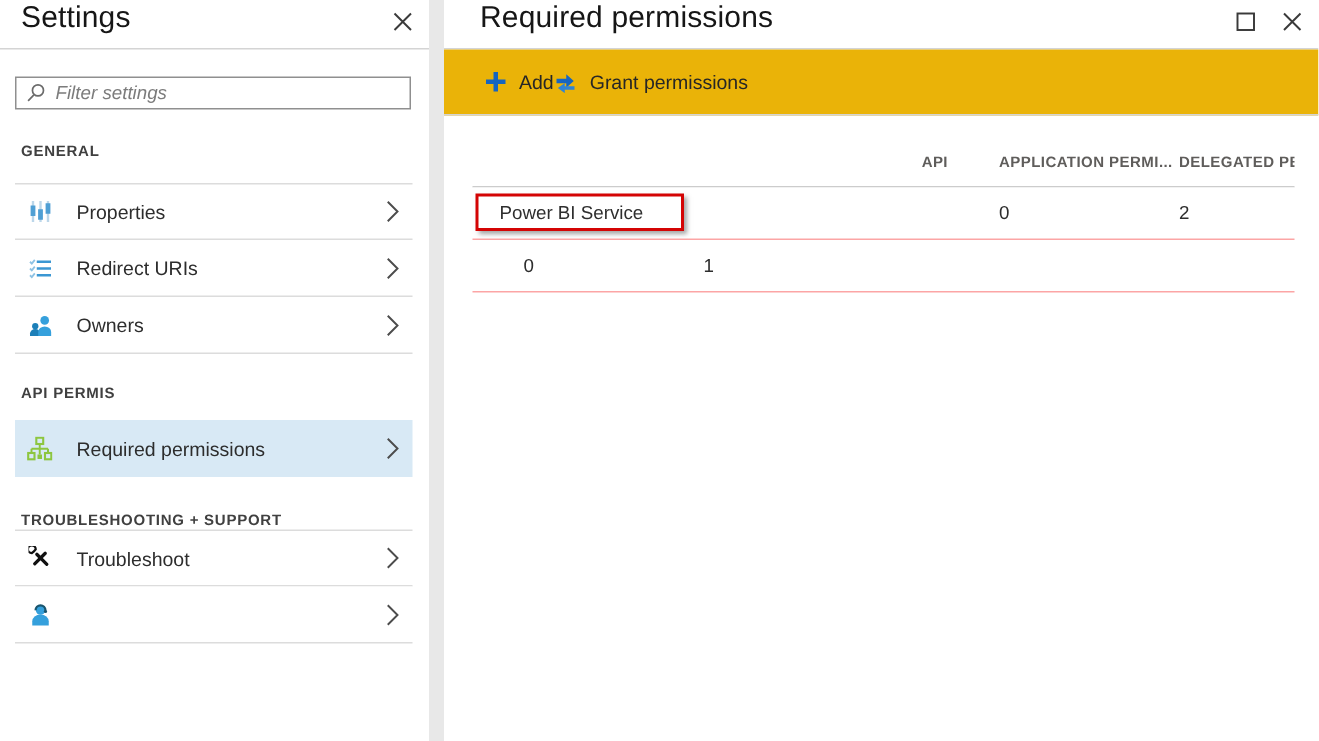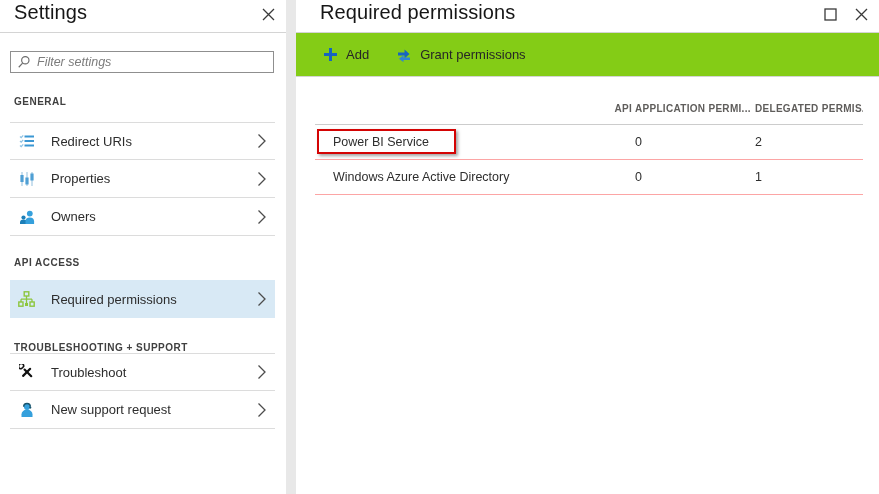--- a/index.html
+++ b/index.html
@@ -28,30 +28,30 @@
   .section-label { position:absolute; left:14px; font-size:10px; font-weight:700; letter-spacing:.5px; color:#404040; }
   .item-group { position:absolute; left:10px; width:265px; }
   .menu-item { height:38px; display:flex; align-items:center; padding:0 8px 0 8px; border-bottom:1px solid #dcdcdc; background:#fff; cursor:pointer; }
   .item-group.bordered-top .menu-item:first-child { border-top:1px solid #dcdcdc; }
   .menu-item.selected { background:#d8e9f5; border-bottom:none; }
   .menu-item .mi-icon { width:17px; height:17px; flex:0 0 17px; display:flex; align-items:center; justify-content:center; }
   .menu-item .mi-label { margin-left:16px; font-size:13px; color:#2d2d2d; white-space:nowrap; }
   .menu-item .mi-chevron { margin-left:auto; display:flex; align-items:center; }
 
   
-  .toolbar { position:absolute; left:0; right:0; top:33px; height:44px; border-bottom:1px solid #d4d4d4; display:flex; align-items:center; padding-left:27px; gap:27px; background:#84cc16; }
+  .toolbar { position:absolute; left:0; right:0; top:33px; height:44px; border-bottom:1px solid #d4d4d4; display:flex; align-items:center; padding-left:27px; background:#eab308; }
   .tb-btn { display:flex; align-items:center; gap:8px; font-size:13px; color:#262626; cursor:pointer; white-space:nowrap; }
 
   
   .perm-table { position:absolute; left:19px; right:16px; top:77px; }
   .thead { display:flex; align-items:flex-end; height:48px; padding-bottom:10px; border-bottom:1px solid #cccccc; }
   .th { font-size:10px; font-weight:700; color:#5f5d5b; letter-spacing:.3px; white-space:nowrap; overflow:hidden; }
   .trow { position:relative; display:flex; align-items:center; height:35px; border-bottom:1px solid #fca5a5; font-size:12.5px; color:#2e2e2e; cursor:pointer; background:#fff; }
   .col-api  { width:317px; padding-left:18px; white-space:nowrap; overflow:hidden; }
-  .col-app  { width:120px; padding-left:3px; }
+  .col-app  { width:120px; padding-left:3px;margin-left:31px; }
   .col-del  { flex:1; padding-left:3px; }
   .thead .col-api { padding-left:20px;text-align:right; }
 
   .red-annotation { position:absolute; left:2px; top:4px; width:139px; height:25px; border:2px solid #d40404; box-shadow:2px 2px 3px rgba(90,90,90,.55); pointer-events:none; }
 </style>
 </head>
 <body>
 
 <div class="stage">
 
@@ -76,68 +76,68 @@
       </span>
       <input class="filter-input" type="text" placeholder="Filter settings" style="">
     </div>
 
     <div class="section-label" style="top:96px;">GENERAL</div>
     <div class="item-group bordered-top" style="top:122px;">
 
       <div class="menu-item">
         <span class="mi-icon">
           <svg width="16" height="16" viewBox="0 0 16 16">
-            <path d="M5.5 3.5 H15 M5.5 8 H15 M5.5 12.5 H15" stroke="#3b97d3" stroke-width="1.8"></path>
-            <path d="M1 3.5 l1.2 1.2 2-2.4 M1 8 l1.2 1.2 2-2.4 M1 12.5 l1.2 1.2 2-2.4" stroke="#8ec2e4" stroke-width="1.2" fill="none"></path>
-          </svg>
-        </span>
-        <span class="mi-label">Redirect URIs</span>
-        <span class="mi-chevron">
-          <svg width="10" height="16" viewBox="0 0 10 16">
-              <path d="M1.5 1.5 L8 8 L1.5 14.5" stroke="#4c4c4c" stroke-width="1.3" fill="none"></path>
-            </svg>
-        </span>
-      </div>
-
-      <div class="menu-item">
-        <span class="mi-icon">
-          <svg width="16" height="16" viewBox="0 0 16 16">
             <path d="M3 1 V15 M8 1 V15 M13 1 V15" stroke="#bcd7ea" stroke-width="1.6"></path>
             <rect x="1.4" y="4" width="3.2" height="7" fill="#4f9fd4"></rect>
             <rect x="6.4" y="6.5" width="3.2" height="7" fill="#4f9fd4"></rect>
             <rect x="11.4" y="2.5" width="3.2" height="7" fill="#4f9fd4"></rect>
           </svg>
         </span>
         <span class="mi-label">Properties</span>
         <span class="mi-chevron">
           <svg width="10" height="16" viewBox="0 0 10 16">
               <path d="M1.5 1.5 L8 8 L1.5 14.5" stroke="#4c4c4c" stroke-width="1.3" fill="none"></path>
             </svg>
         </span>
       </div>
 
       <div class="menu-item">
         <span class="mi-icon">
           <svg width="16" height="16" viewBox="0 0 16 16">
+            <path d="M5.5 3.5 H15 M5.5 8 H15 M5.5 12.5 H15" stroke="#3b97d3" stroke-width="1.8"></path>
+            <path d="M1 3.5 l1.2 1.2 2-2.4 M1 8 l1.2 1.2 2-2.4 M1 12.5 l1.2 1.2 2-2.4" stroke="#8ec2e4" stroke-width="1.2" fill="none"></path>
+          </svg>
+        </span>
+        <span class="mi-label">Redirect URIs</span>
+        <span class="mi-chevron">
+          <svg width="10" height="16" viewBox="0 0 10 16">
+              <path d="M1.5 1.5 L8 8 L1.5 14.5" stroke="#4c4c4c" stroke-width="1.3" fill="none"></path>
+            </svg>
+        </span>
+      </div>
+
+      <div class="menu-item">
+        <span class="mi-icon">
+          <svg width="16" height="16" viewBox="0 0 16 16">
             <circle cx="4.5" cy="8.5" r="2.1" fill="#1c7fb8"></circle>
             <path d="M1 15 v-1.6 a3.5 3 0 0 1 7 0 V15 Z" fill="#1c7fb8"></path>
             <circle cx="10.8" cy="4.6" r="2.9" fill="#35a0dc"></circle>
             <path d="M6.5 15 v-2.6 a4.3 3.8 0 0 1 8.6 0 V15 Z" fill="#35a0dc"></path>
           </svg>
         </span>
         <span class="mi-label">Owners</span>
         <span class="mi-chevron">
           <svg width="10" height="16" viewBox="0 0 10 16">
               <path d="M1.5 1.5 L8 8 L1.5 14.5" stroke="#4c4c4c" stroke-width="1.3" fill="none"></path>
             </svg>
         </span>
       </div>
     </div>
 
-    <div class="section-label" style="top:257px;">API ACCESS</div>
+    <div class="section-label" style="top:257px;">API PERMIS</div>
     <div class="item-group" style="top:280px;">
       <div class="menu-item selected">
         <span class="mi-icon">
           <svg width="17" height="17" viewBox="0 0 17 17">
             <rect x="6.2" y="0.8" width="4.6" height="4.2" fill="none" stroke="#8dc63f" stroke-width="1.4"></rect>
             <path d="M8.5 5 V8.2 M3 8.2 H14 M3 8.2 V11 M14 8.2 V11 M8.5 8.2 V12" stroke="#8dc63f" stroke-width="1.3" fill="none"></path>
             <rect x="0.8" y="11" width="4.2" height="4.2" fill="none" stroke="#8dc63f" stroke-width="1.4"></rect>
             <rect x="12" y="11" width="4.2" height="4.2" fill="none" stroke="#8dc63f" stroke-width="1.4"></rect>
             <rect x="7" y="12" width="3" height="3" fill="#8dc63f"></rect>
           </svg>
@@ -176,21 +176,20 @@
 
       <div class="menu-item">
         <span class="mi-icon">
           <svg width="16" height="16" viewBox="0 0 16 16">
             <path d="M2.5 15 v-2.8 a5.5 4.6 0 0 1 11 0 V15 Z" fill="#35a0dc"></path>
             <circle cx="8" cy="4.8" r="3.1" fill="#35a0dc"></circle>
             <path d="M4.7 4.8 a3.3 3.3 0 0 1 6.6 0" stroke="#19556e" stroke-width="1.5" fill="none"></path>
             <circle cx="11.3" cy="5.6" r="1.1" fill="#19556e"></circle>
           </svg>
         </span>
-        <span class="mi-label">New support request</span>
         <span class="mi-chevron">
           <svg width="10" height="16" viewBox="0 0 10 16">
               <path d="M1.5 1.5 L8 8 L1.5 14.5" stroke="#4c4c4c" stroke-width="1.3" fill="none"></path>
             </svg>
         </span>
       </div>
     </div>
   </div>
 
   <div class="blade-gap"></div>
@@ -240,20 +239,19 @@
       </div>
 
       <div class="trow">
         <div class="red-annotation"></div>
         <div class="col-api">Power BI Service</div>
         <div class="col-app">0</div>
         <div class="col-del">2</div>
       </div>
 
       <div class="trow">
-        <div class="col-api">Windows Azure Active Directory</div>
         <div class="col-app">0</div>
         <div class="col-del">1</div>
       </div>
     </div>
   </div>
 
 </div>
 
 </body></html>

